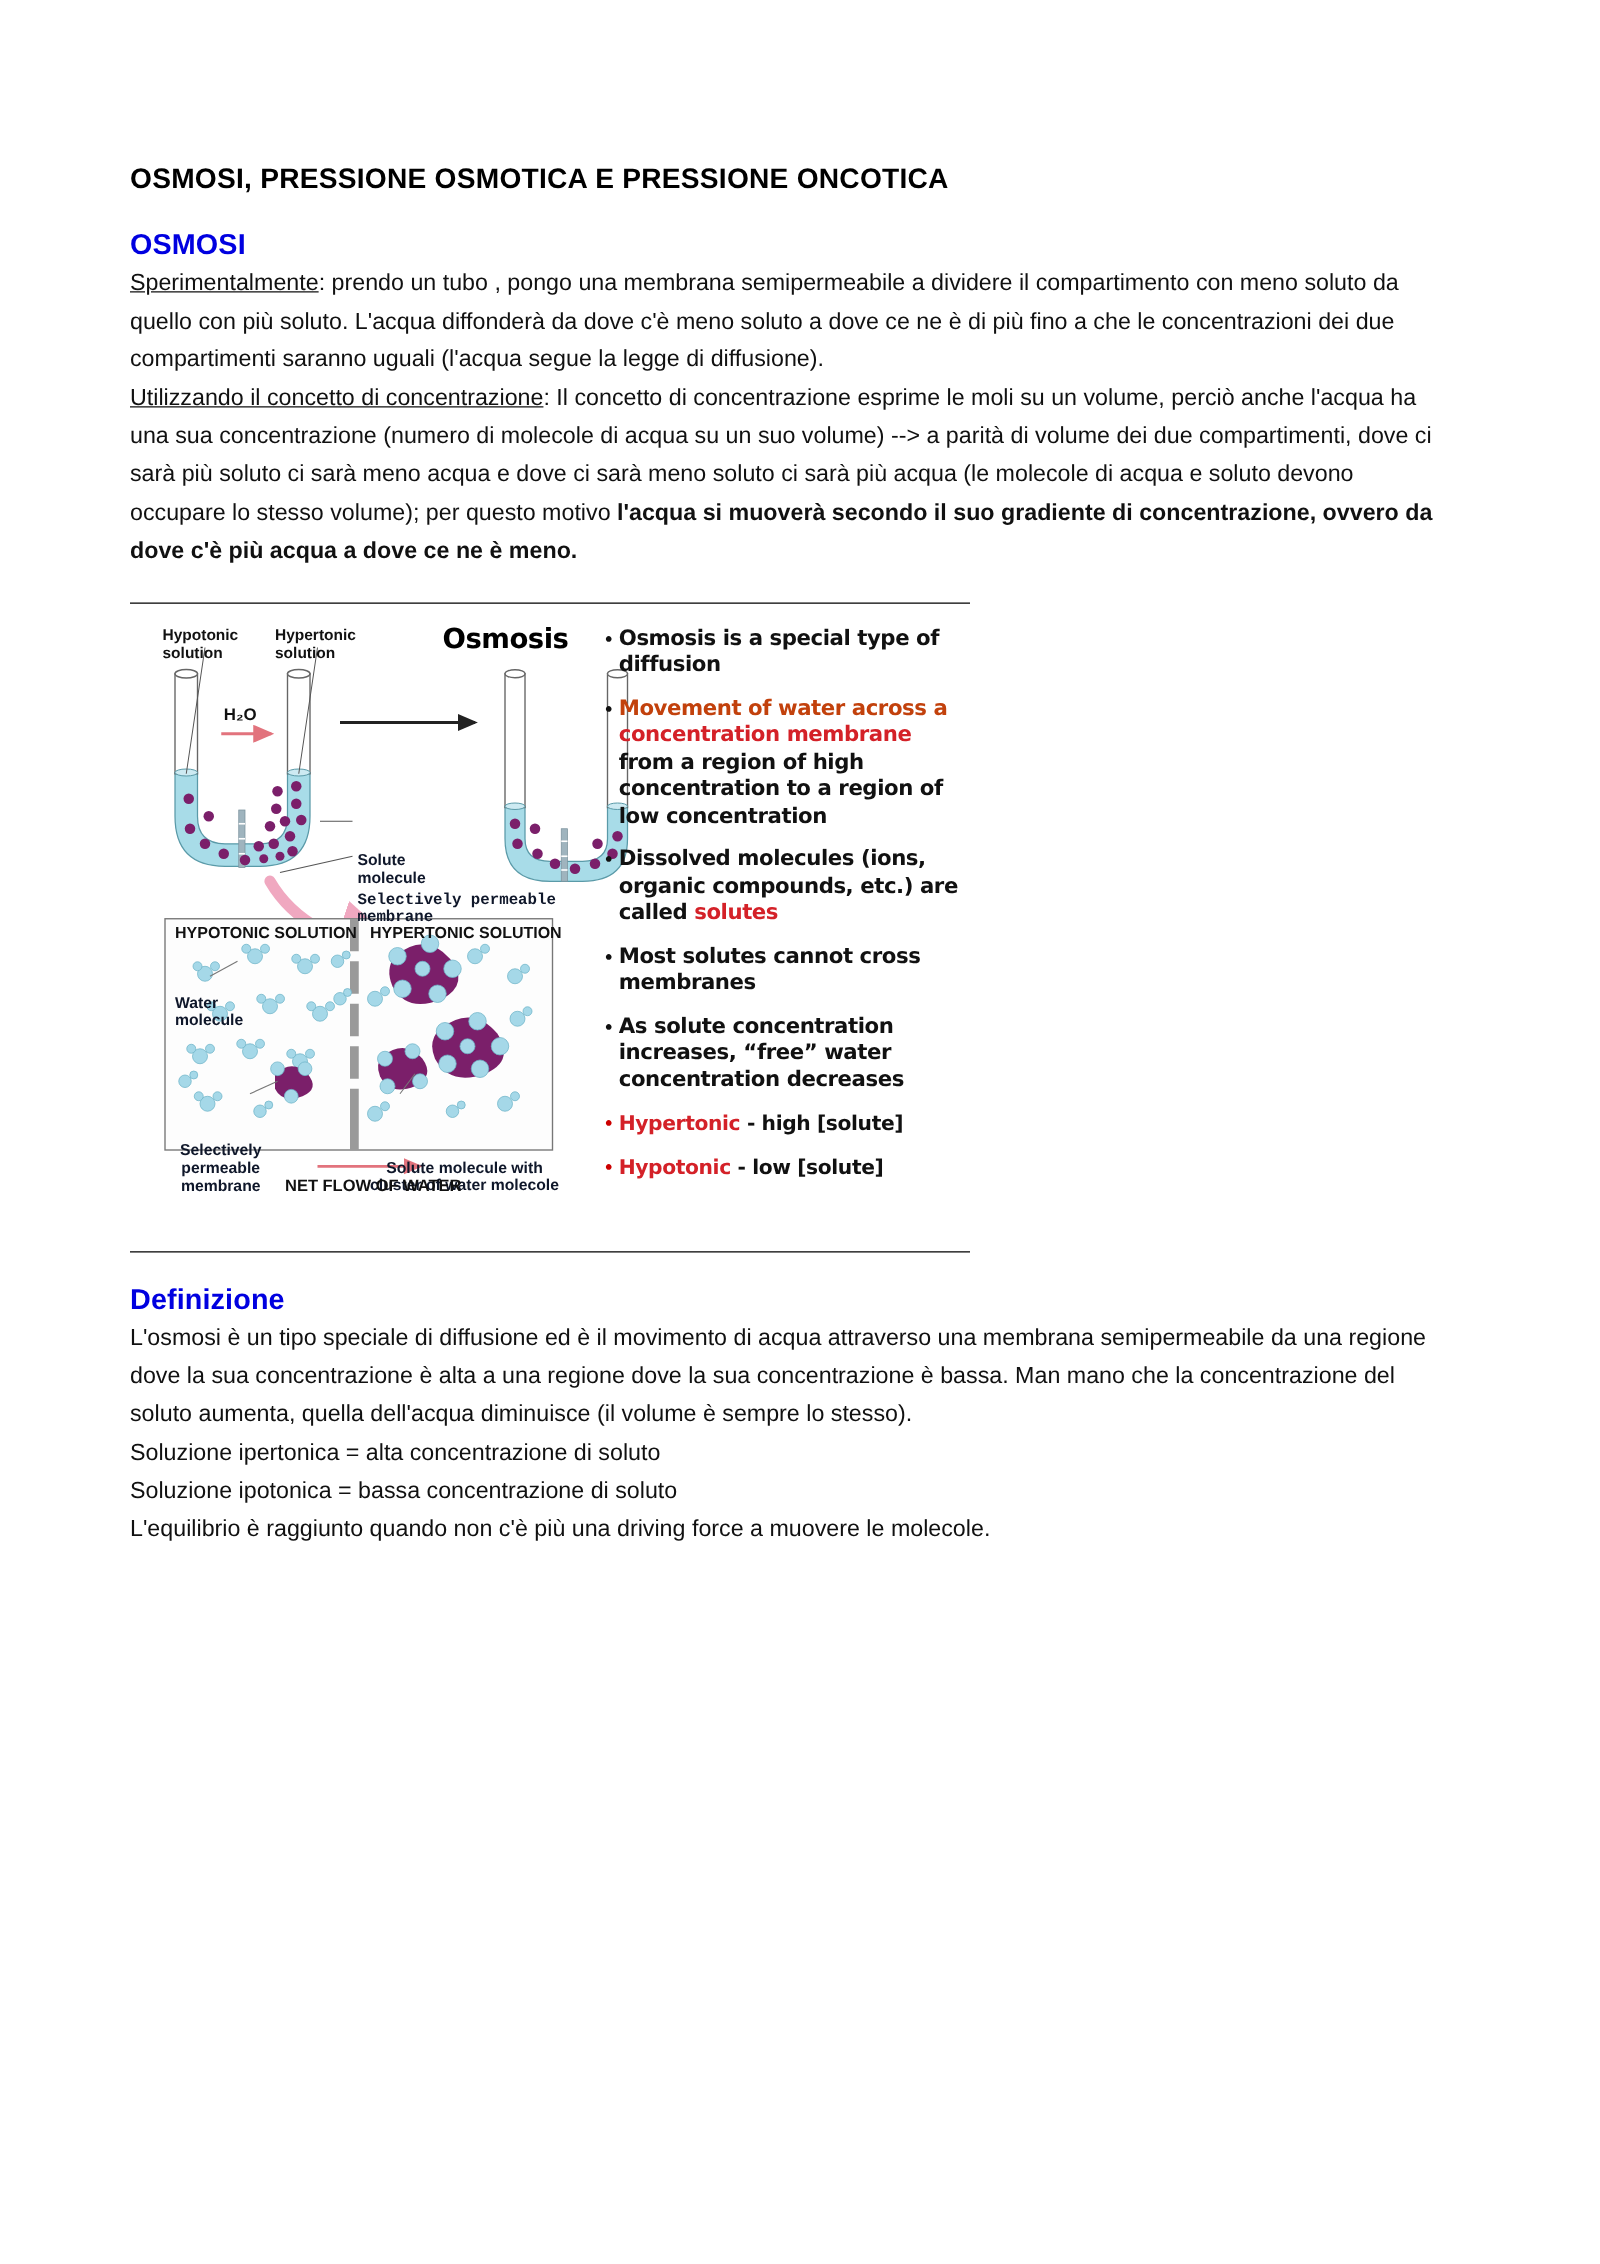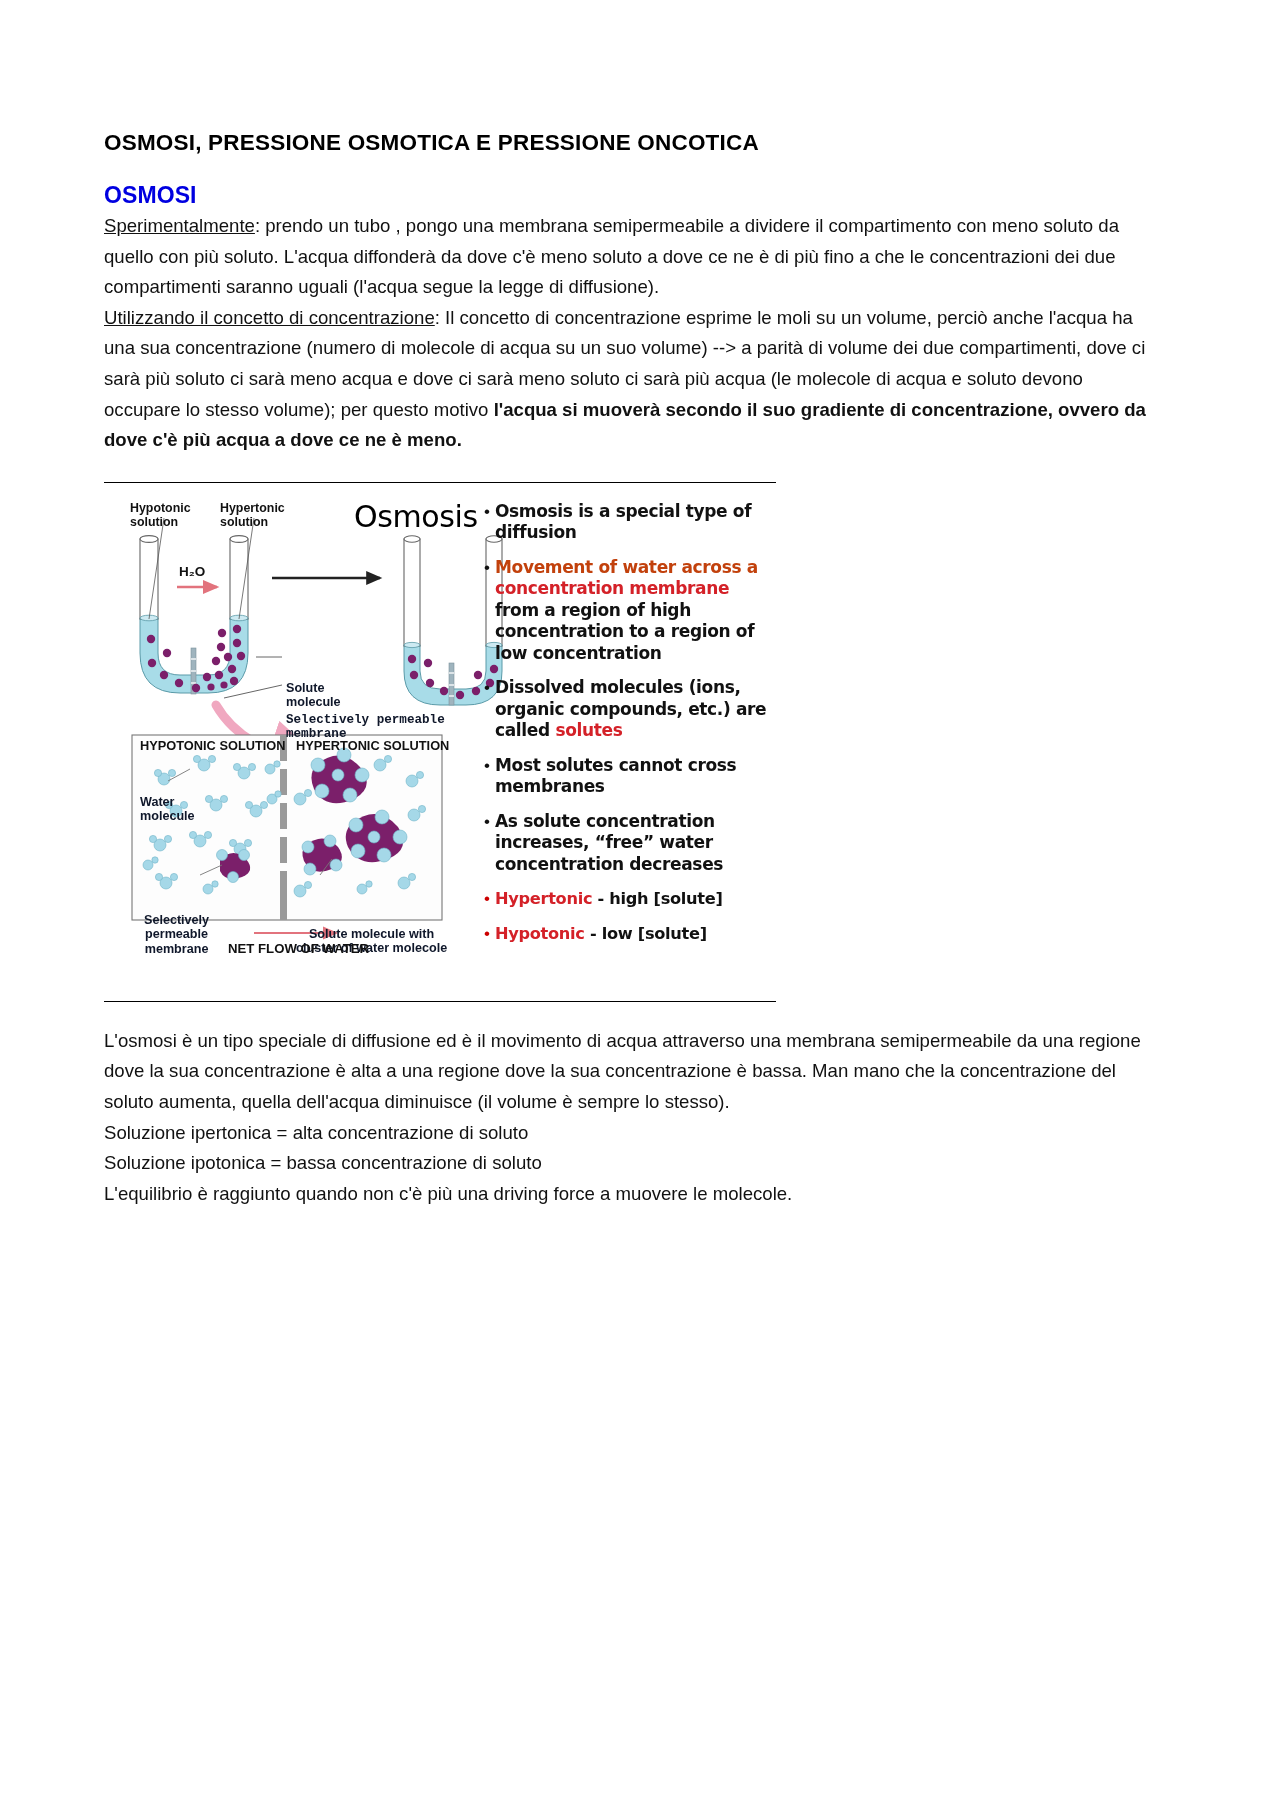--- a/index.html
+++ b/index.html
@@ -62,22 +62,22 @@
   
   .figure {
     position: relative;
     width: 672px;
     height: 470px;
     margin: 0;
   }
   .osmosis-title {
     position: absolute;
     left: 250px; top: 6px;
-    font-size: 30px;
-    font-weight: normal;
+    font-size: 22px;
+    font-weight: bold;
     letter-spacing: -0.4px;
     font-family: "DejaVu Sans", sans-serif;
   }
   .lbl {
     position: absolute;
     font-family: "Liberation Sans", sans-serif;
     font-size: 12.4px;
     font-weight: bold;
     line-height: 14px;
     color: #111;
@@ -436,20 +436,21 @@
           <span class="bullet-txt tonic"><span style="color: rgb(212, 33, 40);">Hypotonic</span><span style="color: rgb(17, 17, 17);"> - low [solute]</span></span>
         </div>
       </div>
     </div>
 
     <div style="height:38px"></div>
     <hr class="rule">
     <div style="height:24px"></div>
 
     <div>
+      <div class="section-head">Definizione</div>
       <p class="body-text">L'osmosi è un tipo speciale di diffusione ed è il movimento di acqua attraverso una membrana semipermeabile da una regione dove la sua concentrazione è alta a una regione dove la sua concentrazione è bassa.  Man mano che la concentrazione del soluto aumenta, quella dell'acqua diminuisce (il volume è sempre lo stesso).</p>
       <p class="body-text">Soluzione ipertonica = alta concentrazione di soluto</p>
       <p class="body-text">Soluzione ipotonica = bassa concentrazione di soluto</p>
       <p class="body-text">L'equilibrio è raggiunto quando non c'è più una driving force a muovere le molecole.</p>
     </div>
 
   </div>
 </div>
 
 </body></html>

